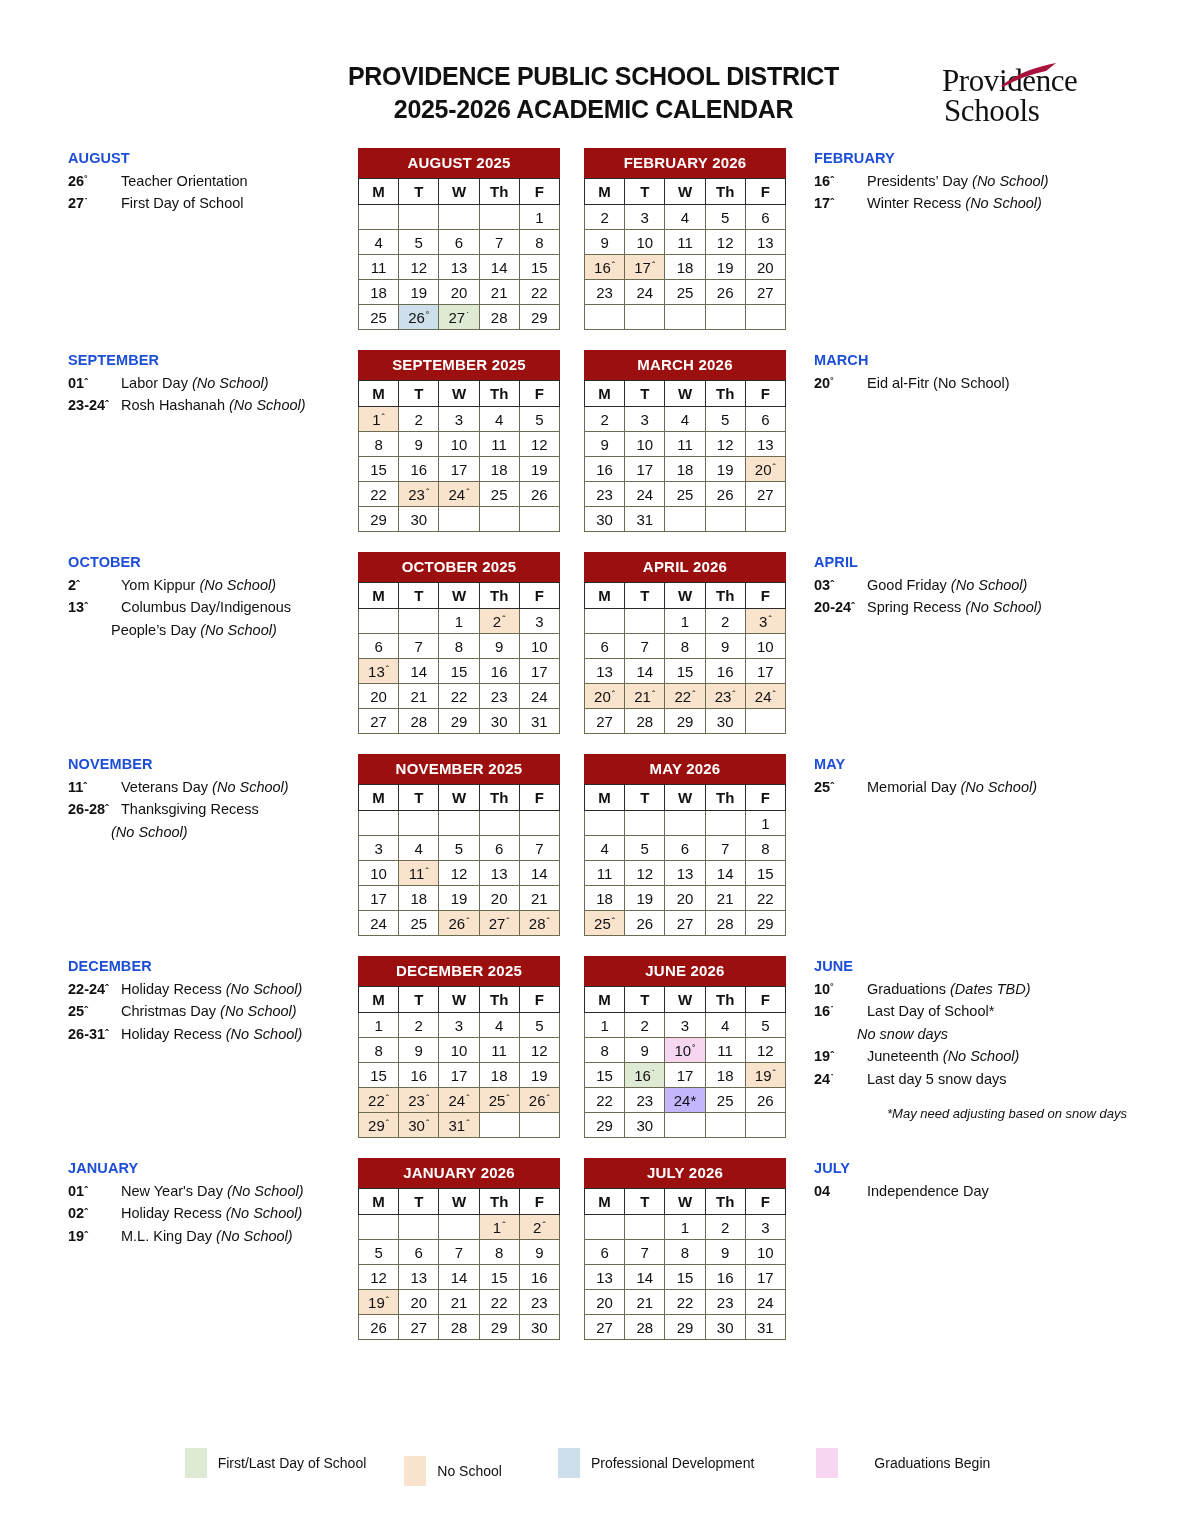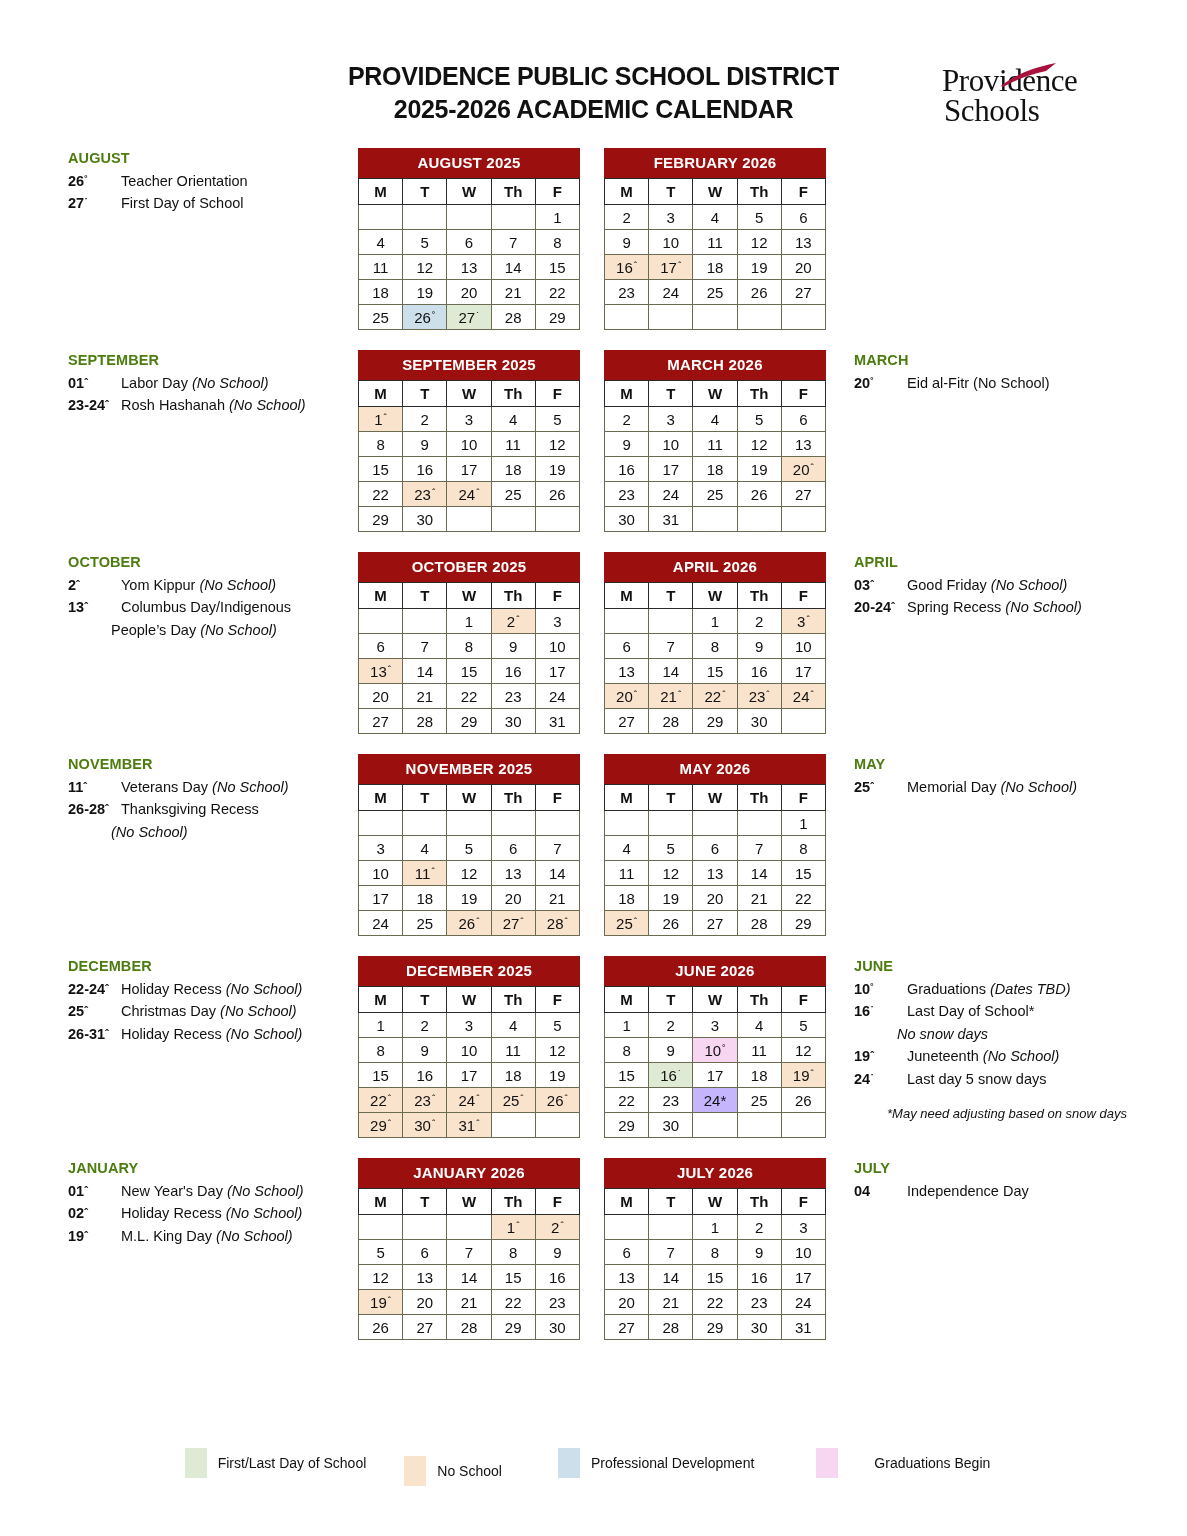--- a/index.html
+++ b/index.html
@@ -72,21 +72,21 @@
   .notes-right {
     flex: 1 1 auto;
     padding-top: 2px;
     padding-left: 12px;
   }
   .notes-title {
     font-size: 14.5px;
     font-weight: bold;
     letter-spacing: 0.1px;
     margin-bottom: 4px;
-    color: #4d7c0f;
+    color: #1d4ed8;
   }
   .note {
     display: flex;
     font-size: 14.5px;
     line-height: 1.55;
     color: #111;
     white-space: nowrap;
   }
   .note .d {
     font-weight: bold;
@@ -102,21 +102,21 @@
     font-size: 13px;
     font-style: italic;
     margin-top: 16px;
     color: #111;
     text-align: right;
   }
 
   
   .cal {
     flex: 0 0 auto;
-    width: 222px;
+    width: 202px;
     border-collapse: collapse;
     table-layout: fixed;
     margin-right: 24px;
   }
   .cal.second { margin-right: 16px; }
   .cal caption {
     background: #9b0f0f;
     color: #ffffff;
     font-size: 15px;
     font-weight: bold;
@@ -309,20 +309,31 @@
           </tr>
           <tr>
             <td class="empty"></td>
             <td class="empty"></td>
             <td class="empty"></td>
             <td class="empty"></td>
             <td class="empty"></td>
           </tr>
         </tbody>
       </table>
+      <div class="notes-right">
+        <div class="notes-title">FEBRUARY</div>
+        <div class="note">
+          <span class="d">16<span class="car">ˆ</span></span>
+          <span class="txt">Presidents’ Day <i>(No School)</i></span>
+        </div>
+        <div class="note">
+          <span class="d">17<span class="car">ˆ</span></span>
+          <span class="txt">Winter Recess  <i>(No School)</i></span>
+        </div>
+      </div>
     </div>
     <div class="month-row">
       <div class="notes-left">
         <div class="notes-title">SEPTEMBER</div>
         <div class="note">
           <span class="d">01<span class="car">ˆ</span></span>
           <span class="txt">Labor Day <i>(No School)</i></span>
         </div>
         <div class="note">
           <span class="d">23-24<span class="car">ˆ</span></span>

